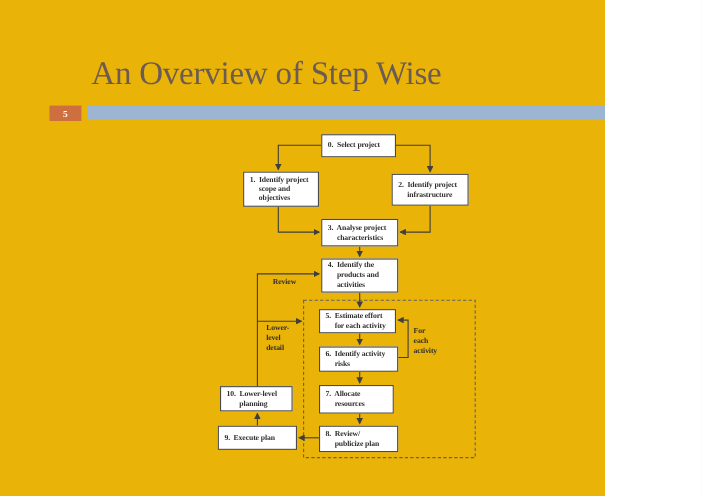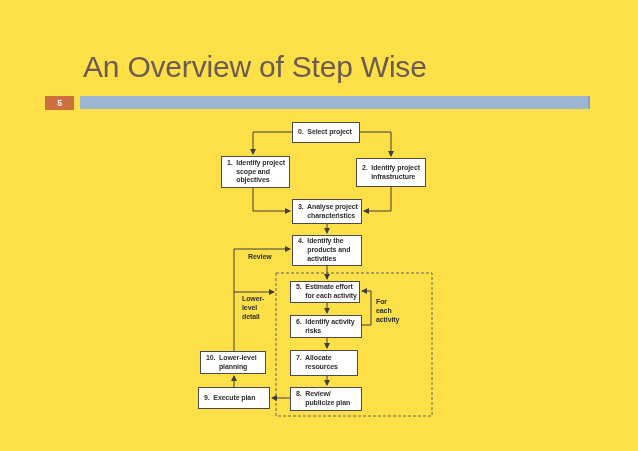--- a/index.html
+++ b/index.html
@@ -1,20 +1,20 @@
 <!DOCTYPE html>
 <html><head>
 <meta charset="utf-8">
 <style>
   html,body{margin:0;padding:0;background:#fff;}
   .slide{
     position:relative;
-    width:638px;height:451px;
-    background:#fde047;
-    font-family:Liberation Sans, sans-serif;
+    width:550px;height:451px;
+    background:#eab308;
+    font-family:Liberation Serif, serif;
     overflow:hidden;
   }
   .page-title{
     position:absolute;
     left:83px;top:50px;
     font-size:30px;line-height:1.1;
     color:#6b5b54;
     letter-spacing:-0.2px;
     white-space:nowrap;
   }

